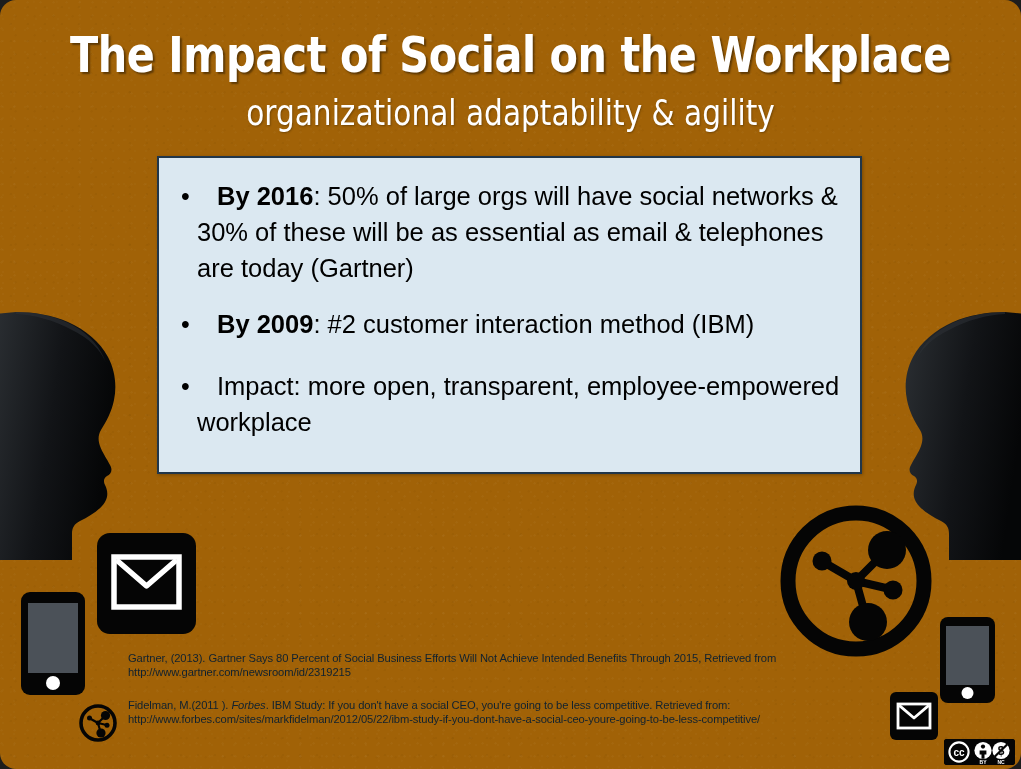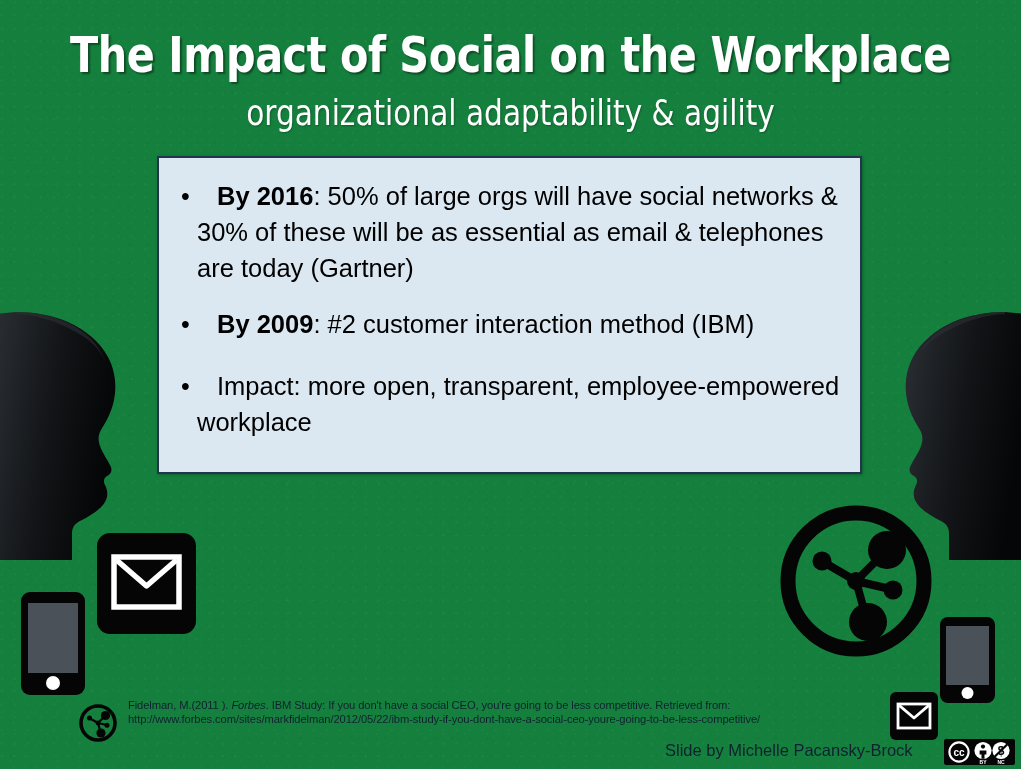--- a/index.html
+++ b/index.html
@@ -5,22 +5,23 @@
   html, body {
     margin: 0;
     padding: 0;
     background: #1d1d1d;
   }
   #slide {
     position: relative;
     width: 1021px;
     height: 769px;
     overflow: hidden;
-    background-color: #15803d;
+    background-color: #a16207;
     font-family: "Liberation Sans", sans-serif;
+    border-radius: 16px;
   }
   
   #slide::before {
     content: "";
     position: absolute;
     inset: 0;
     pointer-events: none;
     z-index: 1;
     opacity: .30;
     background-image:
@@ -302,24 +303,24 @@
   </div>
 
   <div class="icon-abs" style="left:890px; top:692px;">
     <svg width="48" height="48" viewBox="0 0 48 48" aria-hidden="true">
       <rect x="0" y="0" width="48" height="48" rx="6" ry="6" fill="#050505"></rect>
       <rect x="8" y="12" width="32" height="24" fill="none" stroke="#ffffff" stroke-width="2.8"></rect>
       <path d="M9.2,13.4 L24,26 L38.8,13.4" fill="none" stroke="#ffffff" stroke-width="2.8" stroke-linejoin="round"></path>
     </svg>
   </div>
 
+  <div class="citation" id="cite1">Gartner, (2013). Gartner Says 80 Percent of Social Business Efforts Will Not Achieve Intended Benefits Through 2015, Retrieved from http://www.gartner.com/newsroom/id/2319215</div>
 
   <div class="citation" id="cite2"><span>Fidelman, M.(2011 ). </span><span class="ital">Forbes</span><span>. IBM Study: If you don't have a social CEO, you're going to be less competitive. Retrieved from: http://www.forbes.com/sites/markfidelman/2012/05/22/ibm-study-if-you-dont-have-a-social-ceo-youre-going-to-be-less-competitive/</span></div>
 
-  <div id="attribution">Slide by Michelle Pacansky-Brock</div>
 
   <div id="cc-badge">
     <svg width="71" height="26" viewBox="0 0 71 26" aria-hidden="true">
       <rect x="0" y="0" width="71" height="26" rx="3" ry="3" fill="#050505"></rect>
 
       <g>
         <circle cx="15" cy="13" r="9.6" fill="none" stroke="#ffffff" stroke-width="2.1"></circle>
         <text x="15" y="17" text-anchor="middle" fill="#ffffff" font-family="Liberation Sans, sans-serif" font-size="10" font-weight="700">cc</text>
       </g>
 

